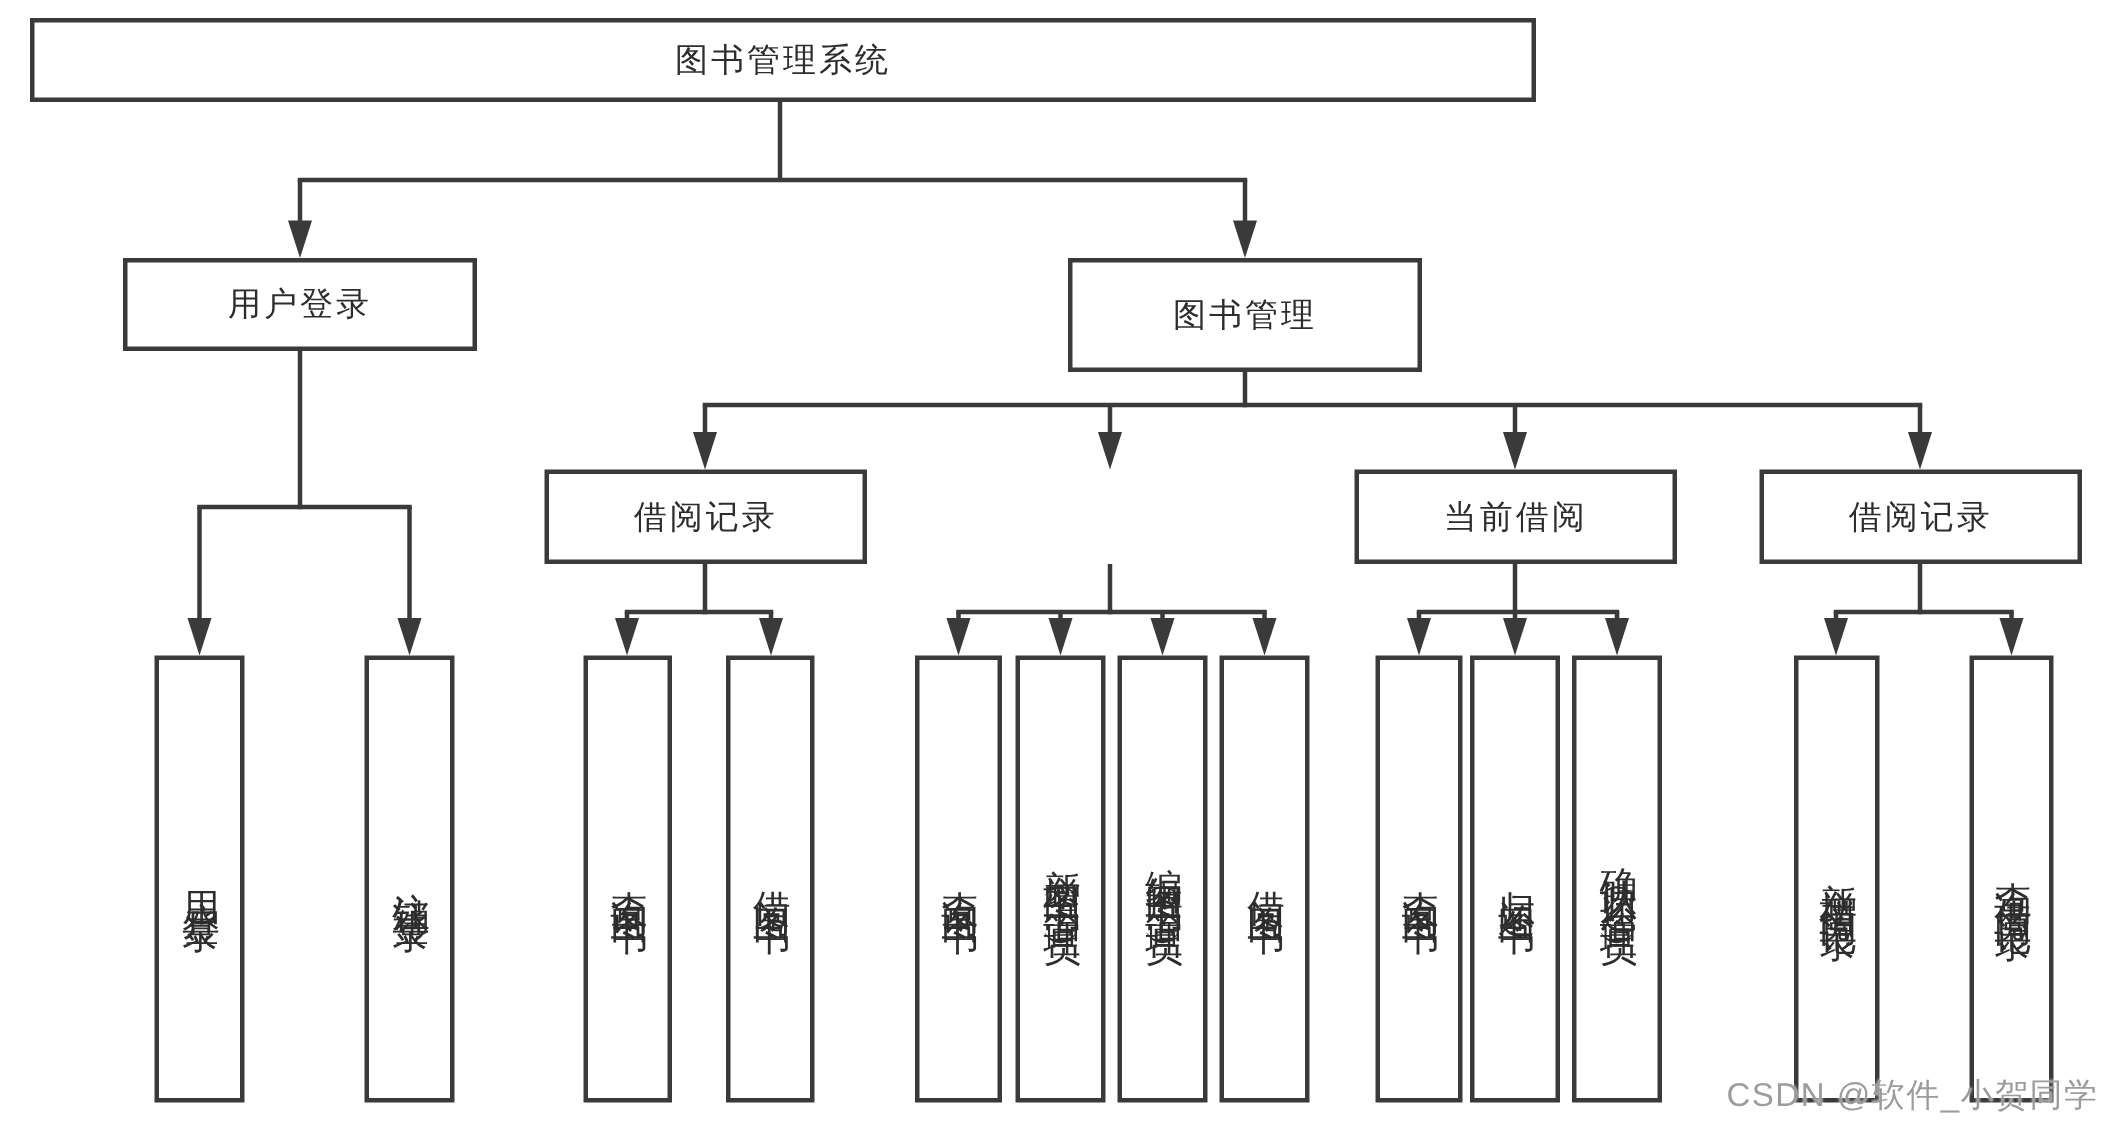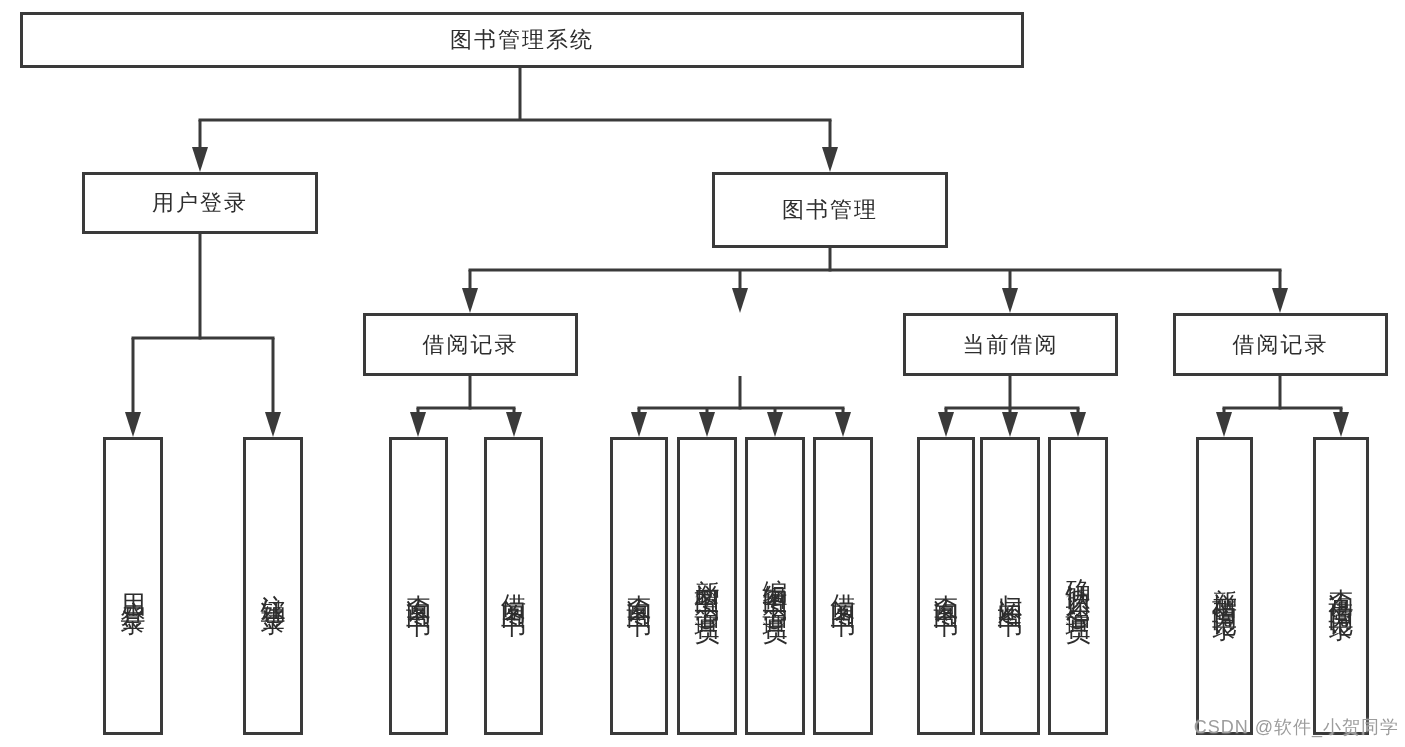--- a/index.html
+++ b/index.html
@@ -39,21 +39,21 @@
     font-size:25px;
     writing-mode:vertical-rl;
     text-orientation:upright;
     letter-spacing:6px;
     line-height:1;
   }
   #watermark{
     position:absolute;
     right:6px;
     top:715px;
-    font-size:18px;
+    font-size:22px;
     letter-spacing:1px;
     color:var(--watermark);
     text-shadow:0 0 2px #ffffff;
     white-space:nowrap;
     z-index:5;
   }
 </style>
 </head>
 <body>
 

